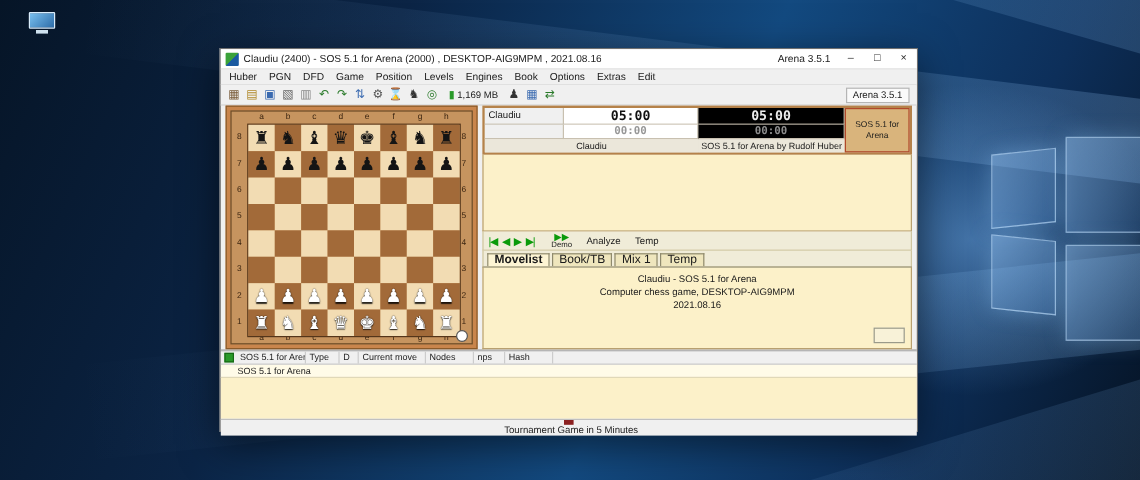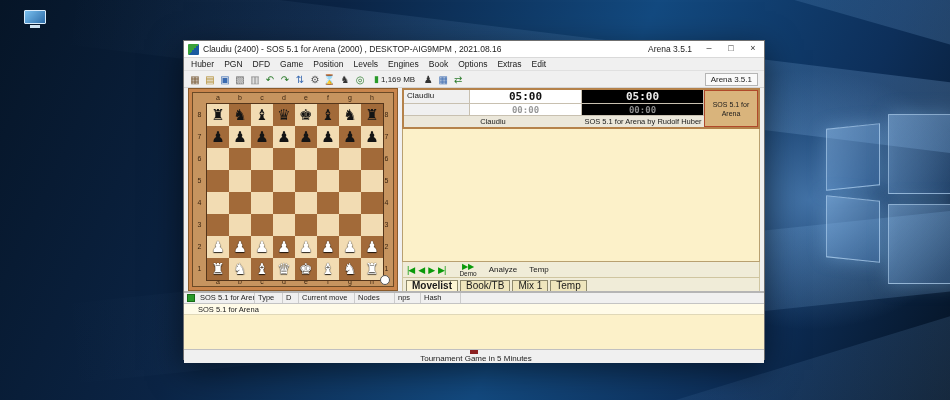--- a/index.html
+++ b/index.html
@@ -375,20 +375,26 @@
           <span class="txt-btn">Temp</span>
         </div>
 
         <div class="tabs-row">
             <span class="tab active">Movelist</span>
             <span class="tab">Book/TB</span>
             <span class="tab">Mix 1</span>
             <span class="tab">Temp</span>
           </div>
 
+        <div class="game-info">
+          <div>Claudiu - SOS 5.1 for Arena</div>
+          <div>Computer chess game, DESKTOP-AIG9MPM</div>
+          <div>2021.08.16</div>
+          <div class="corner-box"></div>
+        </div>
 
       </div>
     </div>
 
     <div class="engine-table">
       <div class="et-header">
         <span class="et-icon"></span>
       <span class="et-hcell" style="width: 58px;">SOS 5.1 for Arena</span>
           <span class="et-hcell" style="width: 28px;">Type</span>
           <span class="et-hcell" style="width: 16px;">D</span>

